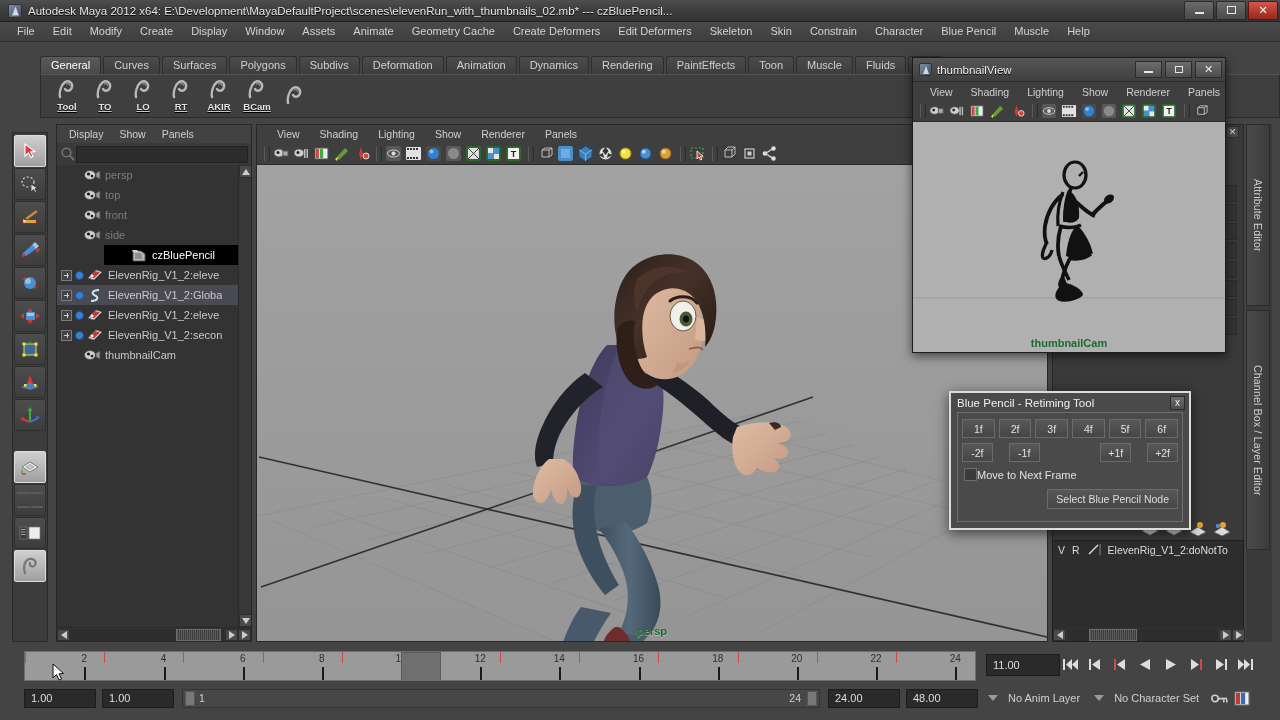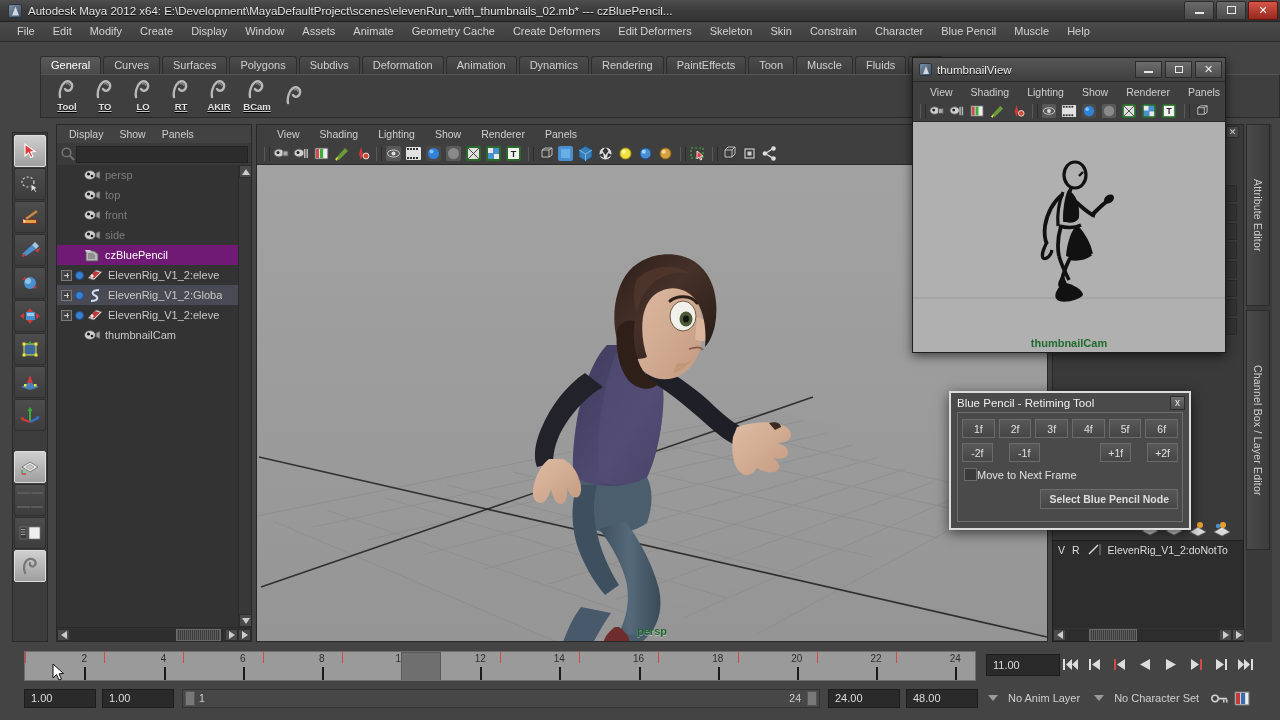--- a/index.html
+++ b/index.html
@@ -106,21 +106,21 @@
   .outliner-menu { height:18px; display:flex; align-items:center; padding-left:4px; background:#424242; }
   .outliner-menu .mi { padding:0 8px; font-size:10.5px; color:#cfcfcf; }
   .outliner-search { height:22px; display:flex; align-items:center; padding:0 3px; background:#3a3a3a; }
   .outliner-search .magn { width:16px;height:16px;opacity:.45; flex:0 0 auto;}
   .outliner-search input {
     flex:1; height:17px; background:#2c2c2c; border:1px solid #222; color:#ddd;
     font-size:10.5px; padding:0 4px; outline:none; font-family:"Liberation Sans",sans-serif;
   }
   .outliner-list { flex:1; background:#333; overflow:hidden; position:relative; }
   .olrow { height:20px; display:flex; align-items:center; padding-left:4px; font-size:11px; white-space:nowrap; }
-  .olrow.sel { background:#701a75; color:#fff; }
+  .olrow.sel { background:#000000; color:#fff;margin-left:47px; }
   .olrow.sel2 { background:#4a4a55; }
   .olrow .expand {
     width:11px;height:11px;border:1px solid #7a7a7a;background:#444;
     margin-right:3px; flex:0 0 auto; position:relative;
   }
   .olrow .expand:before{content:"";position:absolute;left:2px;top:4.5px;width:5px;height:1px;background:#ccc;}
   .olrow .expand:after{content:"";position:absolute;left:4.5px;top:2px;width:1px;height:5px;background:#ccc;}
   .olrow .indent { width:22px; flex:0 0 auto; }
   .olrow .oicon { width:18px;height:15px;margin-right:4px;flex:0 0 auto; }
   .olrow .dot { width:9px;height:9px;border-radius:50%;background:#3c7fd0;border:1px solid #1a4f8f;margin-right:2px;flex:0 0 auto;}
@@ -189,21 +189,21 @@
   .rt-rowA{display:flex;gap:4px;margin-bottom:5px;}
   .rt-rowB{display:flex;gap:16px;margin-bottom:6px;}
   .rtb{flex:1;height:19px;background:linear-gradient(to bottom,#585858,#464646);border:1px solid #6b6b6b;
       display:flex;align-items:center;justify-content:center;font-size:10.5px;color:#e0e0e0;}
   .rt-spacer{flex:1;}
   .rt-chk{display:flex;align-items:center;margin-bottom:8px;padding-left:2px;}
   .rt-chk .box{width:13px;height:13px;background:#3a3a3a;border:1px solid #6b6b6b;}
   .rt-chk .lbl{font-size:11px;color:#e0e0e0;}
   .rt-btnrow{display:flex;justify-content:flex-end;}
   .rt-selbtn{height:20px;padding:0 8px;background:linear-gradient(to bottom,#585858,#464646);
-    border:1px solid #6b6b6b;display:flex;align-items:center;font-size:10.5px;color:#ddd;font-weight:bold;}
+    border:1px solid #6b6b6b;display:flex;align-items:center;font-size:10.5px;color:#ddd;}
 
   
   .rdock{position:absolute;left:1052px;top:124px;width:192px;height:518px;background:#3a3a3a;border:1px solid #282828;}
   .rd-top{height:14px;display:flex;justify-content:flex-end;align-items:center;gap:3px;padding-right:4px;background:#3a3a3a;}
   .rd-mini{width:13px;height:12px;background:#4a4a4a;border:1px solid #2d2d2d;display:flex;align-items:center;justify-content:center;font-size:9px;color:#ddd;}
   .rd-eyedrop{height:28px;display:flex;align-items:center;padding-left:10px;}
   .cb-area{position:absolute;left:6px;top:52px;width:180px;height:405px;background:#3a3a3a;}
   .cb-strip{position:absolute;left:124px;top:60px;width:60px;}
   .cb-strip .cell{height:17px;background:#333;border:1px solid #2b2b2b;margin-bottom:2px;}
 
@@ -559,20 +559,30 @@
         </div>
         <div class="olrow">
           <div class="expand"></div>
           <div class="dot"></div>
           <div class="oicon"><svg width="18" height="14" viewBox="0 0 18 14">
               <path d="M2 10 L10 2 L16 4 L8 12 Z" fill="#e8e8e8" stroke="#666" stroke-width=".8"></path>
               <path d="M3 9 L9 3 L14 4.5 L8 10.5 Z" fill="#c03838"></path>
               <path d="M4 8 L6 6 L8 8 L6 10 Z" fill="#eee"></path>
             </svg></div>
           <div class="otext">ElevenRig_V1_2:eleve</div>
+        </div>
+        <div class="olrow">
+          <div class="expand"></div>
+          <div class="dot"></div>
+          <div class="oicon"><svg width="18" height="14" viewBox="0 0 18 14">
+              <path d="M2 10 L10 2 L16 4 L8 12 Z" fill="#e8e8e8" stroke="#666" stroke-width=".8"></path>
+              <path d="M3 9 L9 3 L14 4.5 L8 10.5 Z" fill="#c03838"></path>
+              <path d="M4 8 L6 6 L8 8 L6 10 Z" fill="#eee"></path>
+            </svg></div>
+          <div class="otext">ElevenRig_V1_2:secon</div>
         </div>
         <div class="olrow">
           <div class="indent"></div>
           <div class="oicon"><svg width="18" height="14" viewBox="0 0 18 14">
               <ellipse cx="7" cy="7" rx="5.5" ry="4.5" fill="#cfcfcf" stroke="#4a4a4a" stroke-width=".9"></ellipse>
               <circle cx="5.5" cy="6" r="1.6" fill="#1a1a1a"></circle>
               <circle cx="9" cy="8" r="1.3" fill="#1a1a1a"></circle>
               <path d="M13 5 L17 3 L17 11 L13 9 Z" fill="#9a9a9a" stroke="#4a4a4a" stroke-width=".8"></path>
             </svg></div>
           <div class="otext">thumbnailCam</div>

